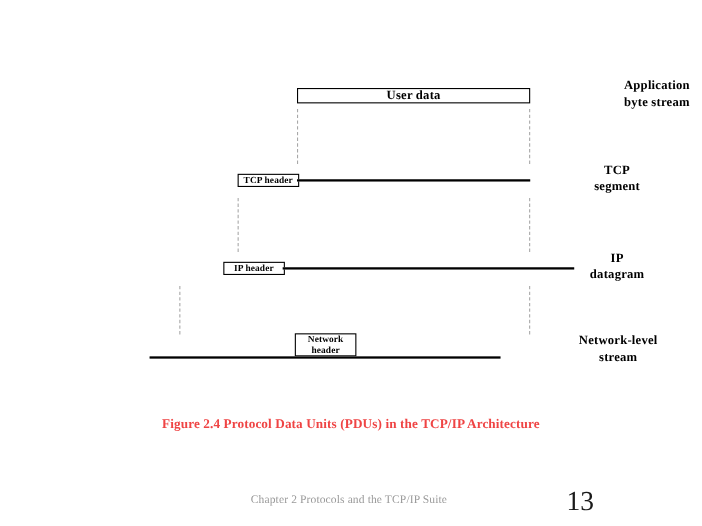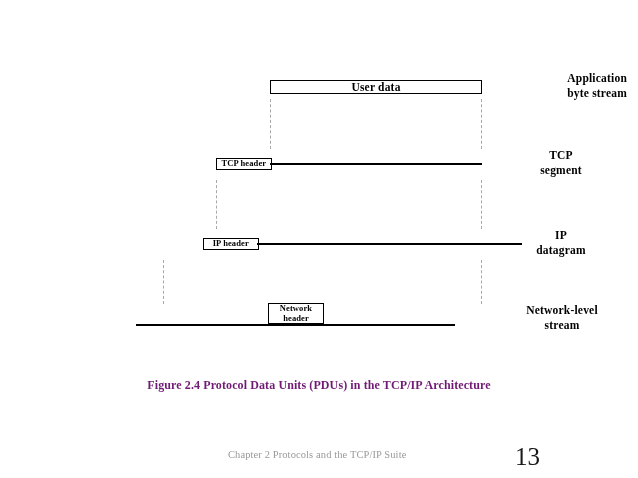--- a/index.html
+++ b/index.html
@@ -73,21 +73,21 @@
 
   
   #figure-caption {
     position: absolute;
     left: 0;
     right: 0;
     top: 378px;
     text-align: center;
     font-weight: bold;
     font-size: 12px;
-    color: #701a75;
+    color: #ef4444;
     letter-spacing: 0.1px;
   }
 
   
   #footer-text {
     position: absolute;
     left: 228px;
     top: 449px;
     font-size: 10.5px;
     color: #9a9a9a;

